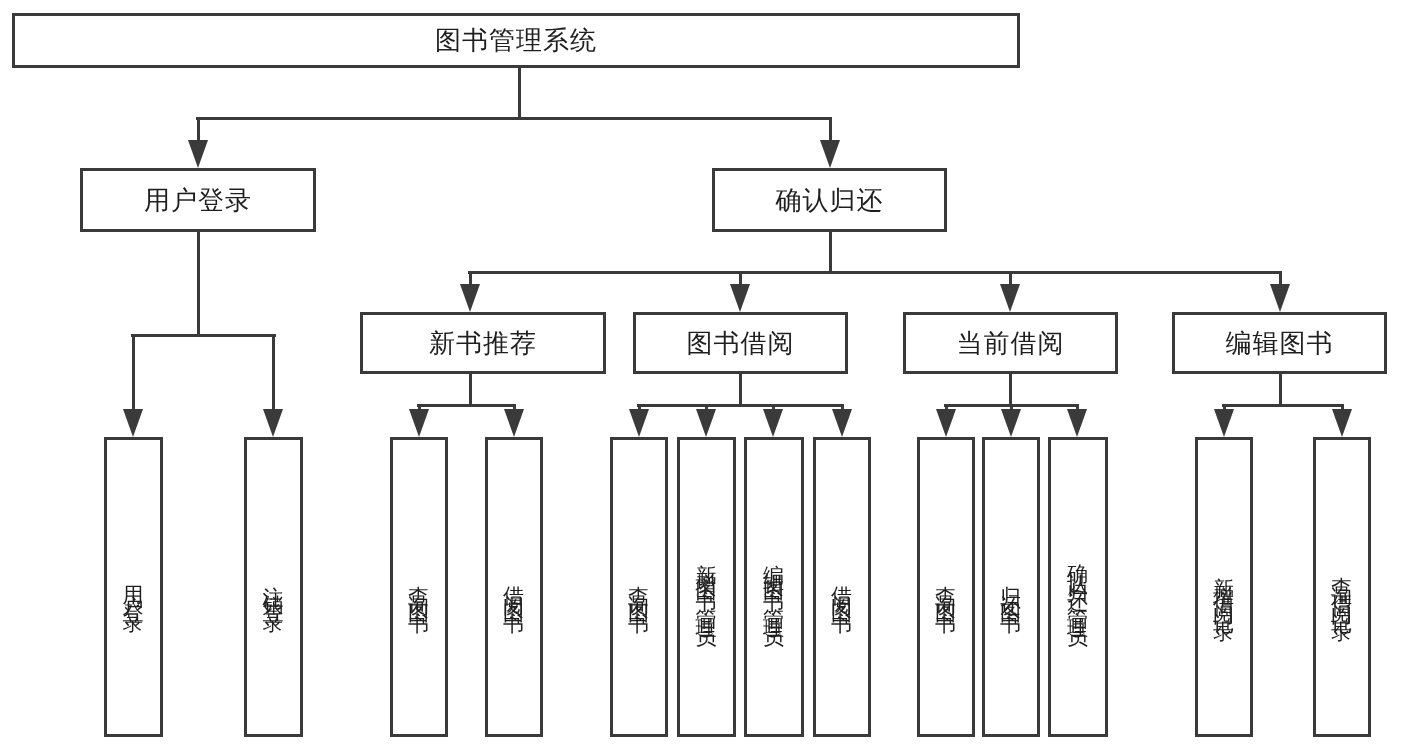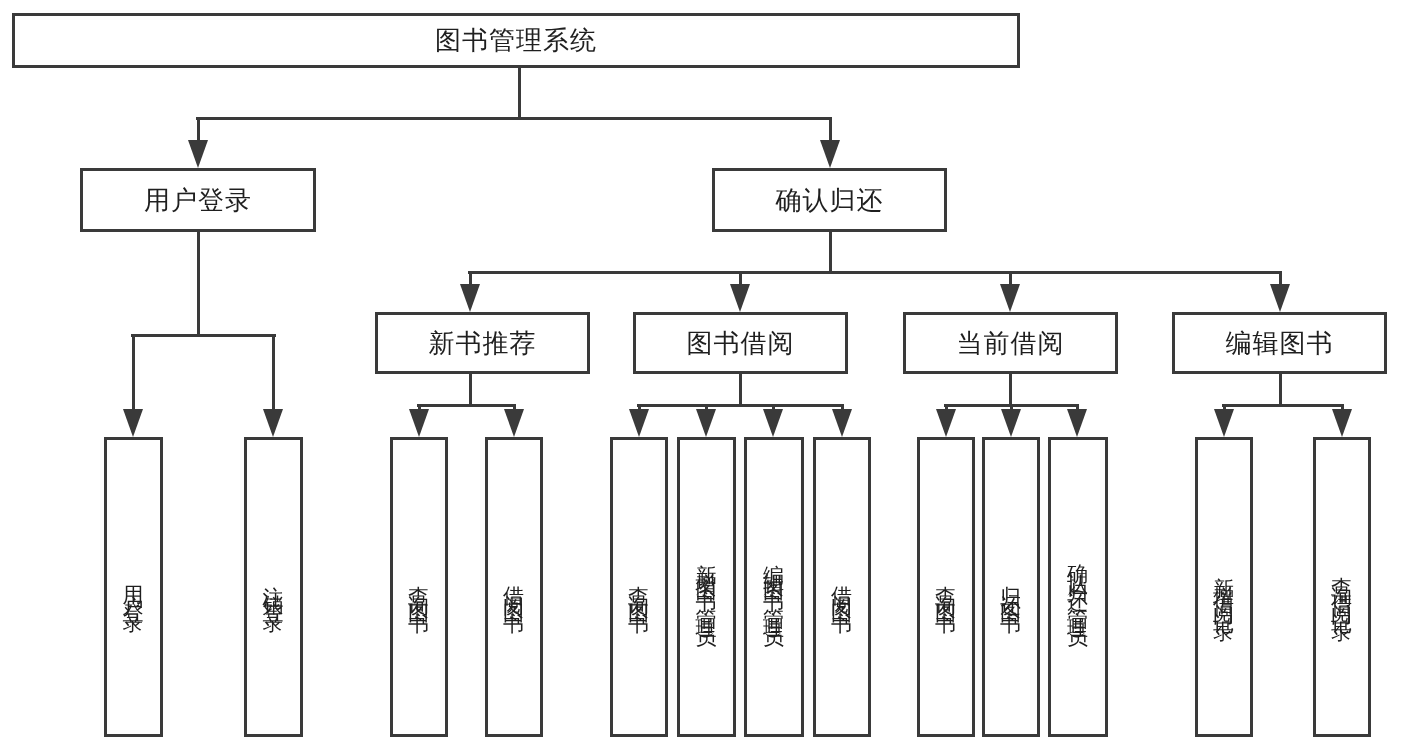--- a/index.html
+++ b/index.html
@@ -120,21 +120,21 @@
     <span class="hlabel">图书管理系统</span>
   </div>
 
   <div class="box" style="left:80px;top:168px;width:236px;height:64px">
     <span class="hlabel">用户登录</span>
   </div>
   <div class="box" style="left:712px;top:168px;width:235px;height:64px">
     <span class="hlabel">确认归还</span>
   </div>
 
-  <div class="box" style="left:375px;top:312px;width:215px;height:62px">
+  <div class="box" style="left:360px;top:312px;width:246px;height:62px">
     <span class="hlabel">新书推荐</span>
   </div>
   <div class="box" style="left:633px;top:312px;width:215px;height:62px">
     <span class="hlabel">图书借阅</span>
   </div>
   <div class="box" style="left:903px;top:312px;width:215px;height:62px">
     <span class="hlabel">当前借阅</span>
   </div>
   <div class="box" style="left:1172px;top:312px;width:215px;height:62px">
     <span class="hlabel">编辑图书</span>

